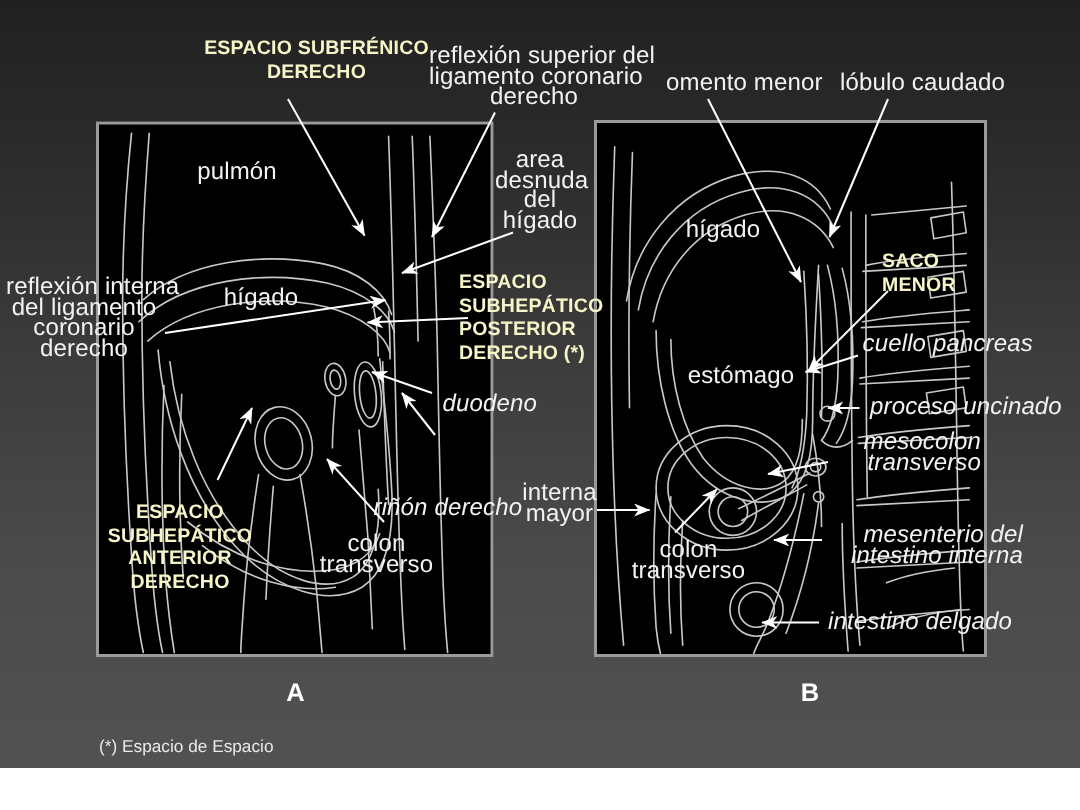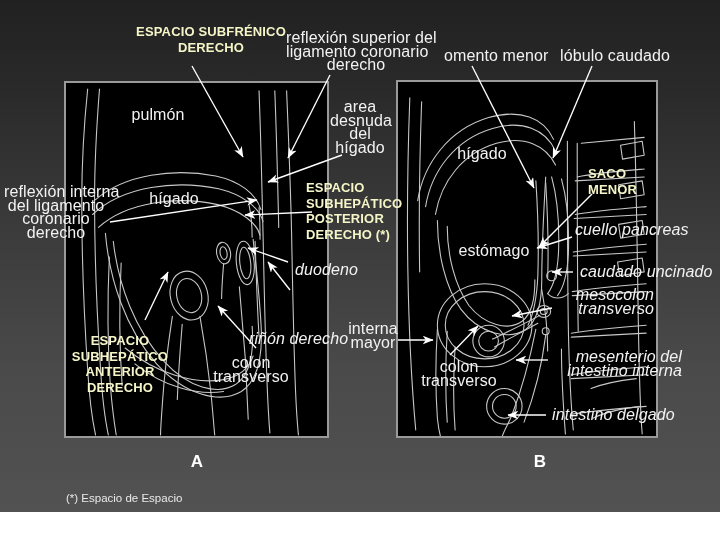--- a/index.html
+++ b/index.html
@@ -284,21 +284,21 @@
   <div class="lbl c" style="left:444px; top:49px; width:96px;">omento menor</div>
 
   <div class="lbl c" style="left:560px; top:49px; width:104px;">lóbulo caudado</div>
 
   <div class="lbl c" style="left:442px; top:147px; width:80px;">hígado</div>
 
   <div class="lbl c" style="left:450px; top:244px; width:88px;">estómago</div>
 
   <div class="lbl l" style="left:575px; top:223px; width:110px;">cuello pancreas</div>
 
-  <div class="lbl l" style="left:580px; top:265px; width:120px;">caudado uncinado</div>
+  <div class="lbl l" style="left:580px; top:265px; width:120px;">proceso uncinado</div>
 
   <div class="lbl l" style="left:544px; top:288px; width:110px;">mesocolon
 transverso</div>
 
   <div class="lbl l" style="left:552px; top:350px; width:130px;">mesenterio del
 intestino interna</div>
 
   <div class="lbl l" style="left:552px; top:408px; width:120px;">intestino delgado</div>
 
   <div class="lbl c" style="left:344px; top:322px; width:58px;">interna

